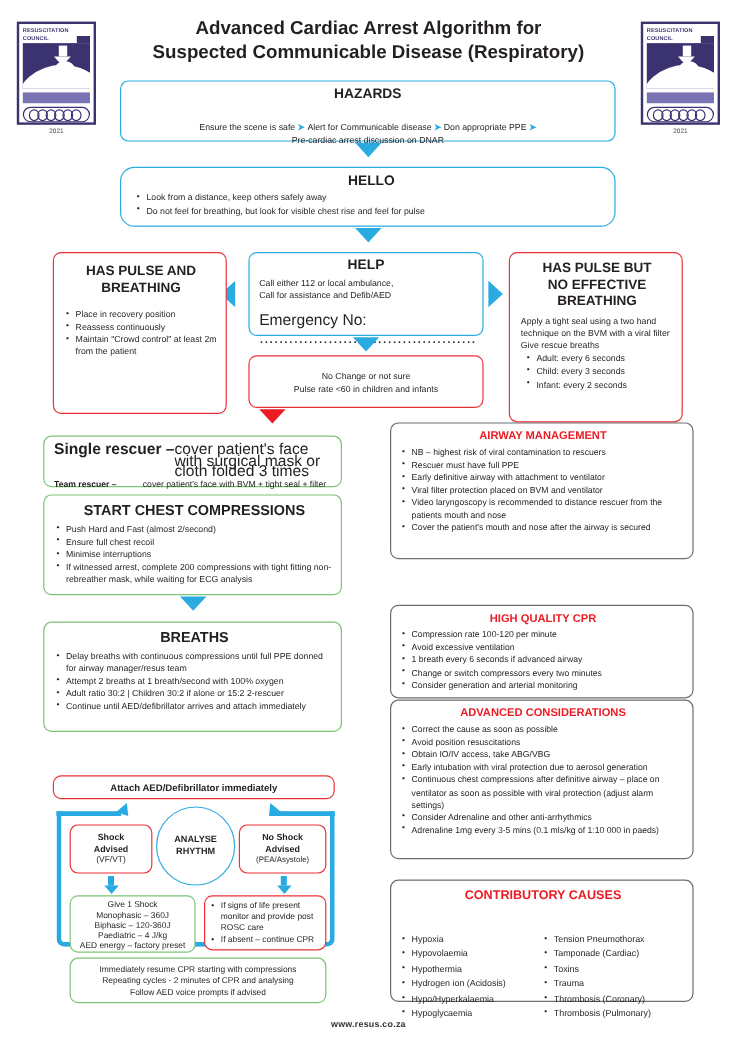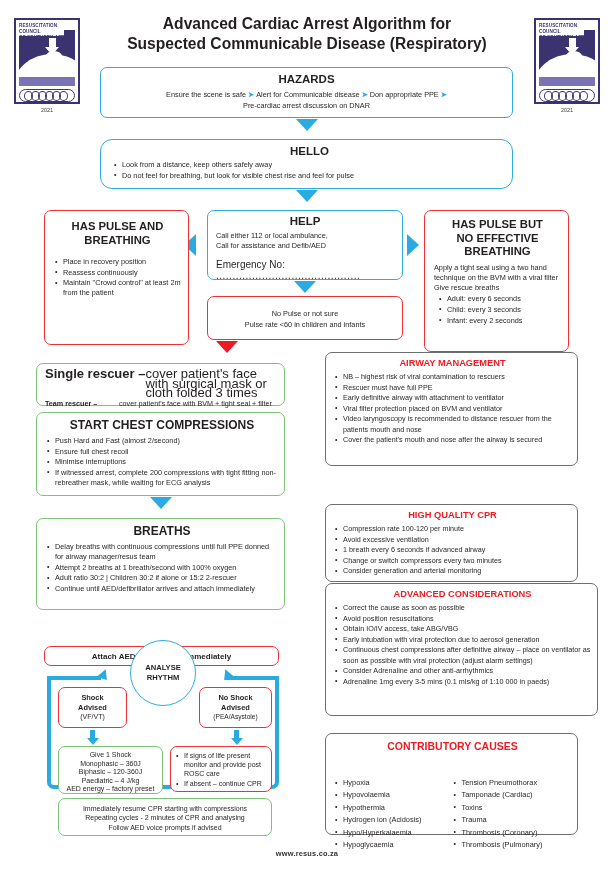--- a/index.html
+++ b/index.html
@@ -209,21 +209,21 @@
     </div>
     <div class="logo-year">2021</div>
   </div>
 
   <div class="main-title">
     <div>Advanced Cardiac Arrest Algorithm for</div>
     <div>Suspected Communicable Disease (Respiratory)</div>
   </div>
 
   <div class="box b-blue" style="left:100px; top:67px; width:413px; height:51px; padding:5px 6px 0;">
-    <div class="hdr hdr-blk" style="font-size:11.5px; margin-bottom:5px;">HAZARDS</div>
+    <div class="hdr hdr-blk" style="font-size:11.5px; margin-bottom:16px;">HAZARDS</div>
     <div style="font-size:7.3px; text-align:center; line-height:10.5px;">
       <span>Ensure the scene is safe</span>
       <span class="inline-arrow"> ➤ </span>
       <span>Alert for Communicable disease</span>
       <span class="inline-arrow"> ➤ </span>
       <span>Don appropriate PPE</span>
       <span class="inline-arrow"> ➤</span>
       <div>Pre-cardiac arrest discussion on DNAR</div>
     </div>
   </div>
@@ -239,21 +239,21 @@
   </div>
 
   <div class="ar ar-down-blue" style="left:296px; top:190px;"></div>
 
   <div class="box b-blue" style="left:207px; top:210px; width:196px; height:70px; padding:4px 8px 0;">
     <div class="hdr hdr-blk" style="font-size:11.5px; margin-bottom:4px;">HELP</div>
     <div style="font-size:7.3px; line-height:10px;">
       <div>Call either 112 or local ambulance,</div>
       <div>Call for assistance and Defib/AED</div>
     </div>
-    <div style="font-size:10px; margin-top:8px;">
+    <div style="font-size:13px; margin-top:8px;">
       <span>Emergency No:</span>
       <span class="dots">............................................</span>
     </div>
   </div>
 
   <div class="ar ar-left-blue" style="left:184px; top:234px;"></div>
   <div class="ar ar-right-blue" style="left:407px; top:234px;"></div>
   <div class="ar ar-down-blue" style="left:294px; top:281px;"></div>
 
   <div class="box b-red" style="left:44px; top:210px; width:145px; height:135px; padding:8px 7px 0 9px;">
@@ -280,21 +280,21 @@
     </div>
     <ul class="b" style="font-size:7.3px; line-height:10.4px; margin-top:1px; padding-left:4px;">
       <li>Adult: every 6 seconds</li>
       <li>Child: every 3 seconds</li>
       <li>Infant: every 2 seconds</li>
     </ul>
   </div>
 
   <div class="box b-red" style="left:207px; top:296px; width:196px; height:44px; padding:11px 8px 0;">
     <div style="font-size:7.3px; text-align:center; line-height:11px;">
-      <div>No Pulse or not sure</div>
+      <div>No Change or not sure</div>
       <div>Pulse rate &lt;60 in children and infants</div>
     </div>
   </div>
 
   <div class="ar ar-down-red" style="left:216px; top:341px;"></div>
 
   <div class="box b-green" style="left:36px; top:363px; width:249px; height:43px; padding:5px 6px 0 8px;">
     <div class="rescuer-row" style="font-size:13px; line-height:9.6px;">
       <span class="rescuer-lbl">Single rescuer –</span>
       <span>cover patient's face with surgical mask or cloth folded 3 times</span>
@@ -331,21 +331,21 @@
     <div style="font-size:8px; font-weight:bold; text-align:center;">Attach AED/Defibrillator immediately</div>
   </div>
 
   <div class="loop" style="left:47px; top:676px; width:232px; height:113px;"></div>
   <div style="position:absolute; left:47px; top:676px; width:54px; height:4px; background:#29abe2;"></div>
   <div style="position:absolute; left:225px; top:676px; width:54px; height:4px; background:#29abe2;"></div>
 
   <div class="ar" style="left:98px; top:672px; border-left:6px solid transparent; border-right:6px solid transparent; border-top:9px solid #29abe2; transform:rotate(-40deg);"></div>
   <div class="ar" style="left:221px; top:672px; border-left:6px solid transparent; border-right:6px solid transparent; border-top:9px solid #29abe2; transform:rotate(40deg);"></div>
 
-  <div class="circle" style="left:130px; top:640px; width:66px; height:66px; font-size:7.6px; line-height:10px;">
+  <div class="circle" style="left:130px; top:672px; width:66px; height:66px; font-size:7.6px; line-height:10px;">
     <div>ANALYSE</div>
     <div>RHYTHM</div>
   </div>
 
   <div class="ar" style="left:113px; top:702px; border-left:6px solid transparent; border-right:6px solid transparent; border-top:9px solid #29abe2; transform:rotate(40deg);"></div>
   <div class="ar" style="left:203px; top:702px; border-left:6px solid transparent; border-right:6px solid transparent; border-top:9px solid #29abe2; transform:rotate(-40deg);"></div>
 
   <div class="box b-red" style="left:58px; top:687px; width:69px; height:41px; padding:5px 2px 0;">
     <div style="font-size:7.4px; font-weight:bold; text-align:center; line-height:9.6px;">
       <div>Shock</div>
@@ -412,21 +412,21 @@
     <div class="hdr hdr-red" style="font-size:9.3px; margin-bottom:4px;">HIGH QUALITY CPR</div>
     <ul class="b" style="font-size:7.2px; line-height:10.2px;">
       <li>Compression rate 100-120 per minute</li>
       <li>Avoid excessive ventilation</li>
       <li>1 breath every 6 seconds if advanced airway</li>
       <li>Change or switch compressors every two minutes</li>
       <li>Consider generation and arterial monitoring</li>
     </ul>
   </div>
 
-  <div class="box b-grey" style="left:325px; top:583px; width:273px; height:133px; padding:5px 6px 0 8px;">
+  <div class="box b-grey" style="left:325px; top:583px; width:253px; height:133px; padding:5px 6px 0 8px;">
     <div class="hdr hdr-red" style="font-size:9.3px; margin-bottom:4px;">ADVANCED CONSIDERATIONS</div>
     <ul class="b" style="font-size:7.2px; line-height:10.2px;">
       <li>Correct the cause as soon as possible</li>
       <li>Avoid position resuscitations</li>
       <li>Obtain IO/IV access, take ABG/VBG</li>
       <li>Early intubation with viral protection due to aerosol generation</li>
       <li>Continuous chest compressions after definitive airway – place on ventilator as soon as possible with viral protection (adjust alarm settings)</li>
       <li>Consider Adrenaline and other anti-arrhythmics</li>
       <li>Adrenaline 1mg every 3-5 mins (0.1 mls/kg of 1:10 000 in paeds)</li>
     </ul>

